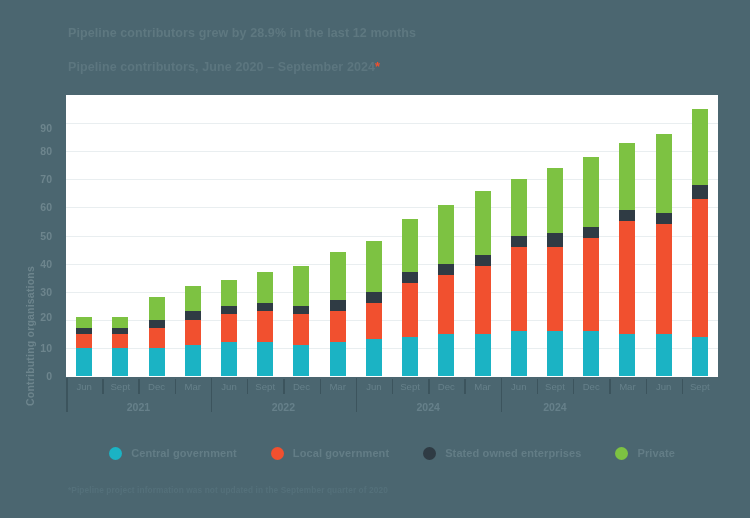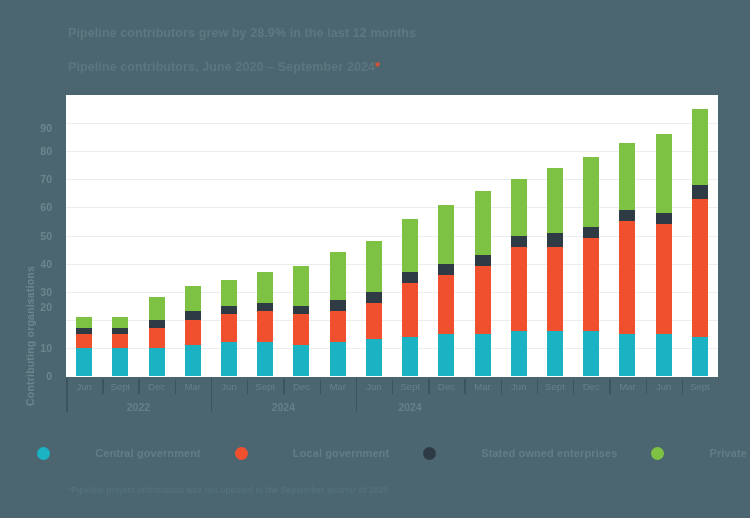--- a/index.html
+++ b/index.html
@@ -79,21 +79,21 @@
     position:absolute;left:0;top:-18px;width:1.6px;height:34px;background:#3c545d;
   }
 
   
   .legend{
     position:absolute;left:66px;top:441px;width:652px;height:24px;
     display:flex;align-items:center;justify-content:center;gap:34px;
   }
   .litem{display:flex;align-items:center;gap:9px;}
   .ldot{width:13px;height:13px;border-radius:50%;display:block;}
-  .ltxt{font-size:11px;font-weight:bold;color:#637d86;letter-spacing:.1px;white-space:nowrap;margin-left:36px;}
+  .ltxt{font-size:11px;font-weight:bold;color:#637d86;letter-spacing:.1px;white-space:nowrap;}
 
   
   #footnote{
     position:absolute;left:68px;top:485px;
     font-size:8.3px;color:#54707a;font-weight:bold;letter-spacing:.1px;
     white-space:nowrap;
   }
 </style>
 </head>
 <body>
@@ -103,21 +103,21 @@
   <div id="headline">Pipeline contributors grew by 28.9% in the last 12 months</div>
 
   <div id="subtitle">
     <span>Pipeline contributors, June 2020 – September 2024</span><span class="ast">*</span>
   </div>
 
   <div class="yaxis">
     <div id="ylabel">Contributing organisations</div>
   <div class="ytick" style="top: 281px;">0</div>
       <div class="ytick" style="top: 252.9px;">10</div>
-      <div class="ytick" style="top: 212px;">20</div>
+      <div class="ytick" style="top: 222px;">20</div>
       <div class="ytick" style="top: 196.7px;">30</div>
       <div class="ytick" style="top: 168.6px;">40</div>
       <div class="ytick" style="top: 140.5px;">50</div>
       <div class="ytick" style="top: 112.4px;">60</div>
       <div class="ytick" style="top: 84.3px;">70</div>
       <div class="ytick" style="top: 56.2px;">80</div>
       <div class="ytick" style="top: 33px;">90</div>
     </div>
 
   <div class="plot">
@@ -295,20 +295,21 @@
       <div class="xcell"><span class="sep"></span><span>Dec</span></div>
       <div class="xcell"><span class="sep"></span><span>Mar</span></div>
       <div class="xcell"><span class="sep"></span><span>Jun</span></div>
       <div class="xcell"><span class="sep"></span><span>Sept</span></div>
       <div class="xcell"><span class="sep"></span><span>Dec</span></div>
       <div class="xcell"><span class="sep"></span><span>Mar</span></div>
       <div class="xcell"><span class="sep"></span><span>Jun</span></div>
       <div class="xcell"><span class="sep"></span><span>Sept</span></div>
     </div>
   <div class="yearaxis">
+      <div class="ycell" style="width: 144.889px;"><span class="ysep"></span><span>2021</span></div>
       <div class="ycell" style="width: 144.889px;"><span class="ysep"></span><span>2022</span></div>
       <div class="ycell" style="width: 144.889px;"><span class="ysep"></span><span>2024</span></div>
       <div class="ycell" style="width: 108.667px;"><span class="ysep"></span><span>2024</span></div>
     </div>
 
   <div class="legend">
       <div class="litem">
         <span class="ldot" style="background: rgb(27, 179, 196);"></span>
         <span class="ltxt">Central government</span>
       </div>

